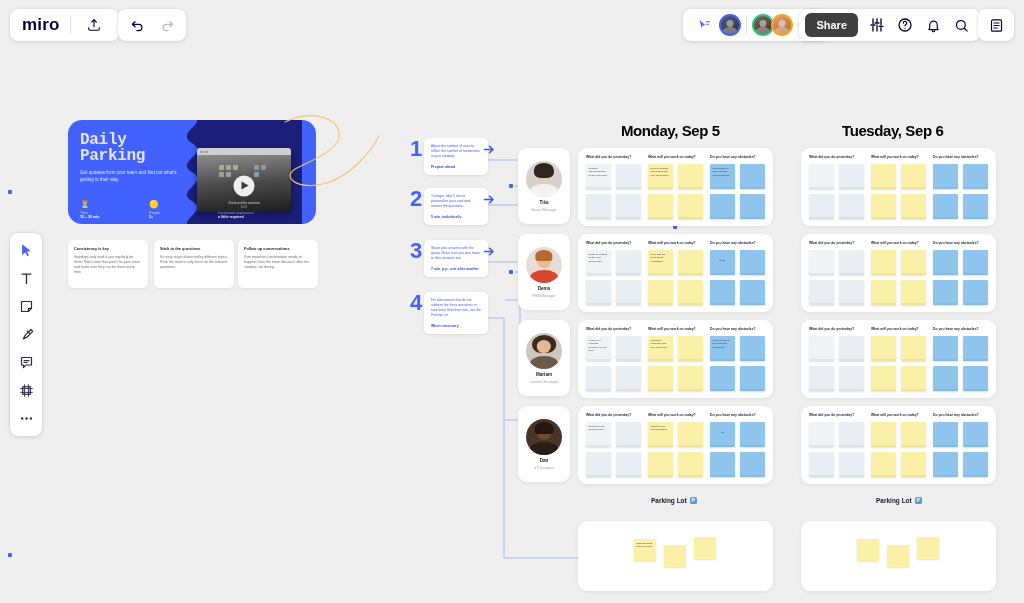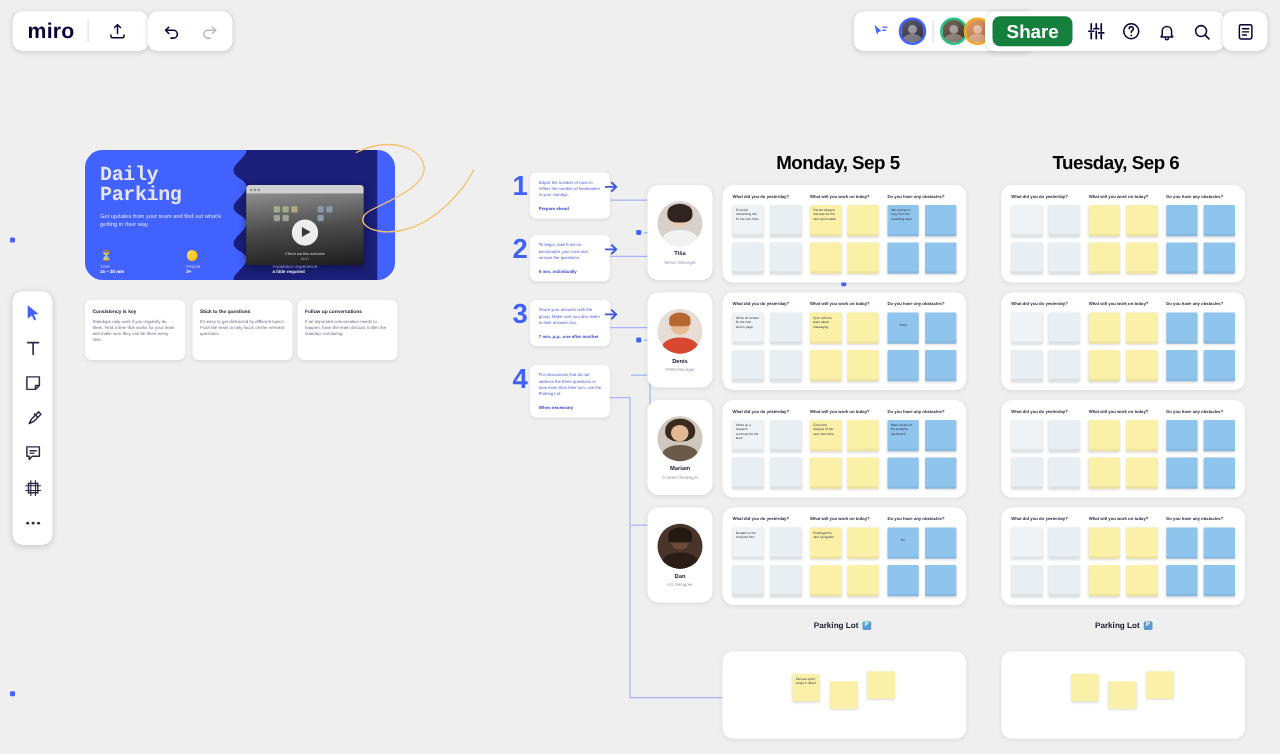--- a/index.html
+++ b/index.html
@@ -27,22 +27,22 @@
   #g-collab { right: 196px; top: 9px; padding: 0 8px; gap: 2px; }
   .avatar { width: 22px; height: 22px; border-radius: 50%; border: 2px solid; position: relative; overflow: hidden; }
   .av1 { border-color: #4262ff; background: linear-gradient(150deg,#5c5c6e,#2d2d3a); }
   .av2 { border-color: #27c281; background: linear-gradient(150deg,#7a6a5c,#3c3228); }
   .av3 { border-color: #f5a623; background: linear-gradient(150deg,#e0a070,#b06a3a); }
   .avatar::after { content:""; position:absolute; left:50%; top:4px; transform:translateX(-50%); width:7px; height:7px; border-radius:50%; background: rgba(255,255,255,.45); }
   .avatar::before { content:""; position:absolute; left:50%; bottom:-3px; transform:translateX(-50%); width:15px; height:10px; border-radius:50% 50% 0 0; background: rgba(255,255,255,.32); }
   .av-more { width: 22px; height: 22px; border-radius: 50%; background:#fff; border:1px solid #e2e2e8; font-size:8px; font-weight:700; color:#4a4a68; display:flex; align-items:center; justify-content:center; }
   #g-actions { right: 44px; top: 9px; padding: 0 6px; gap: 2px; }
   .share-btn {
-    background: #15803d; color: #fff; border: none; border-radius: 6px;
-    height: 24px; padding: 0 11px; font-size: 15px; font-weight: 700;
+    background: #404040; color: #fff; border: none; border-radius: 6px;
+    height: 24px; padding: 0 11px; font-size: 11px; font-weight: 700;
     font-family: "Liberation Sans", sans-serif; cursor: pointer; margin-right: 4px;
   }
   #g-notes { right: 10px; top: 9px; padding: 0 5px; }
 
   
   .lefttool {
     position: absolute; left: 10px; top: 233px; width: 32px;
     background: #fff; border-radius: 8px; padding: 6px 0;
     box-shadow: 0 1px 5px rgba(0,0,0,.14), 0 0 0 .5px rgba(0,0,0,.04);
     display: flex; flex-direction: column; align-items: center; gap: 5px; z-index: 40;

